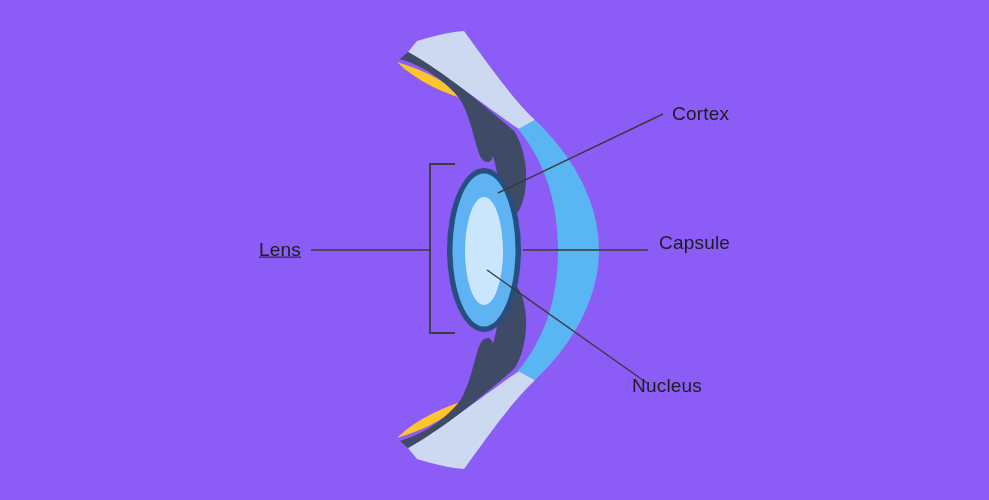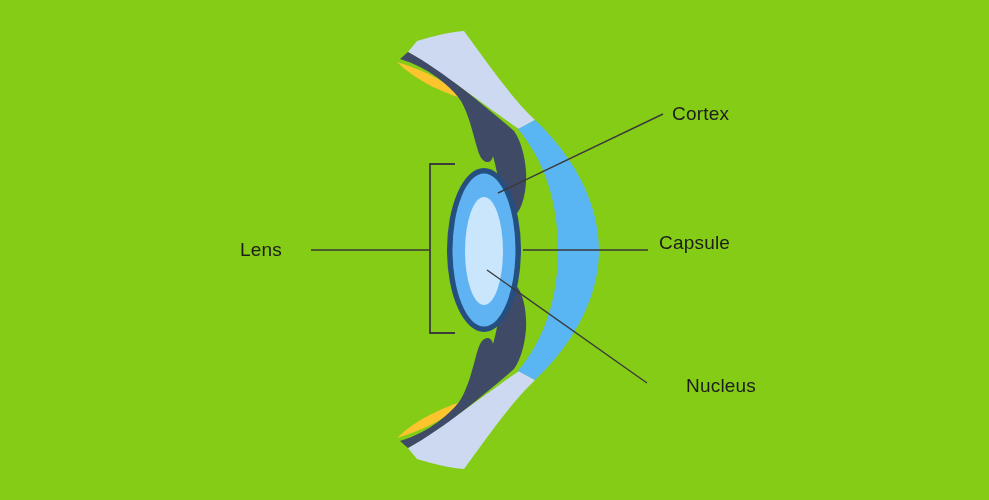--- a/index.html
+++ b/index.html
@@ -5,39 +5,40 @@
   html, body {
     margin: 0;
     padding: 0;
     background: #ffffff;
     font-family: "Liberation Sans", "DejaVu Sans", sans-serif;
   }
   .canvas {
     position: relative;
     width: 989px;
     height: 500px;
-    background: #84cc16;
+    background: #8b5cf6;
     overflow: hidden;
   }
   .canvas svg {
     position: absolute;
     left: 0;
     top: 0;
   }
   .label {
     position: absolute;
     transform: translateY(-50%);
     font-size: 19px;
     line-height: 1.2;
     color: #1d1d1d;
     letter-spacing: 0.2px;
     white-space: nowrap;
   }
   .label.right-align {
-    text-align: center;
+    text-align: right;
+    text-decoration: underline;
   }
 </style>
 </head>
 <body>
 
 <div class="canvas">
 
   <svg width="989" height="500" viewBox="0 0 989 500">
 
     <defs>
@@ -74,17 +75,17 @@
     <line x1="487" y1="270" x2="647" y2="383" stroke-width="1.4" stroke="#3a3a3a"></line>
     <line x1="311" y1="250" x2="430" y2="250" stroke-width="1.4" stroke="#3a3a3a"></line>
 
     <path d="M 455,164 L 430,164 L 430,333 L 455,333" fill="none" stroke-width="1.8" stroke="#3c3c3c"></path>
   </svg>
 
   <div class="label" style="left:672px; top:114px;">Cortex</div>
 
   <div class="label" style="left:659px; top:243px;">Capsule</div>
 
-  <div class="label" style="left:686px; top:386px;">Nucleus</div>
+  <div class="label" style="left:632px; top:386px;">Nucleus</div>
 
   <div class="label right-align" style="left:221px; top:250px; width:80px;">Lens</div>
 
 </div>
 
 </body></html>

